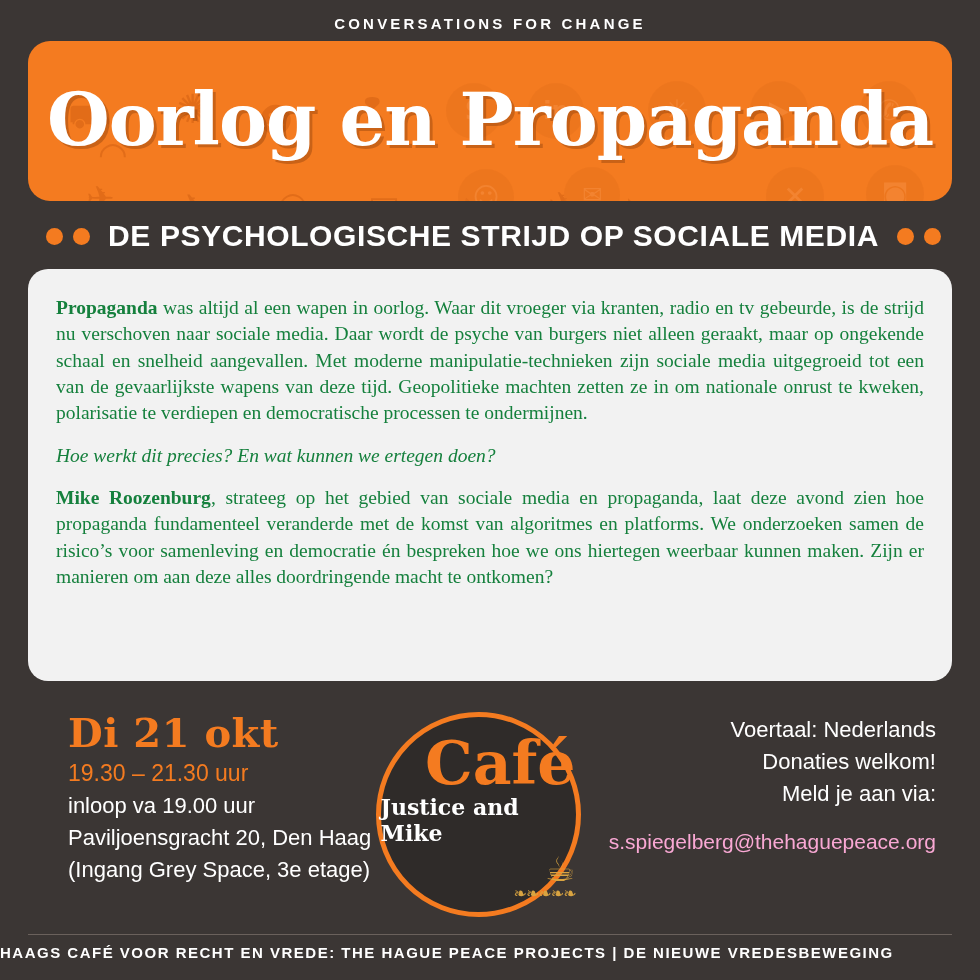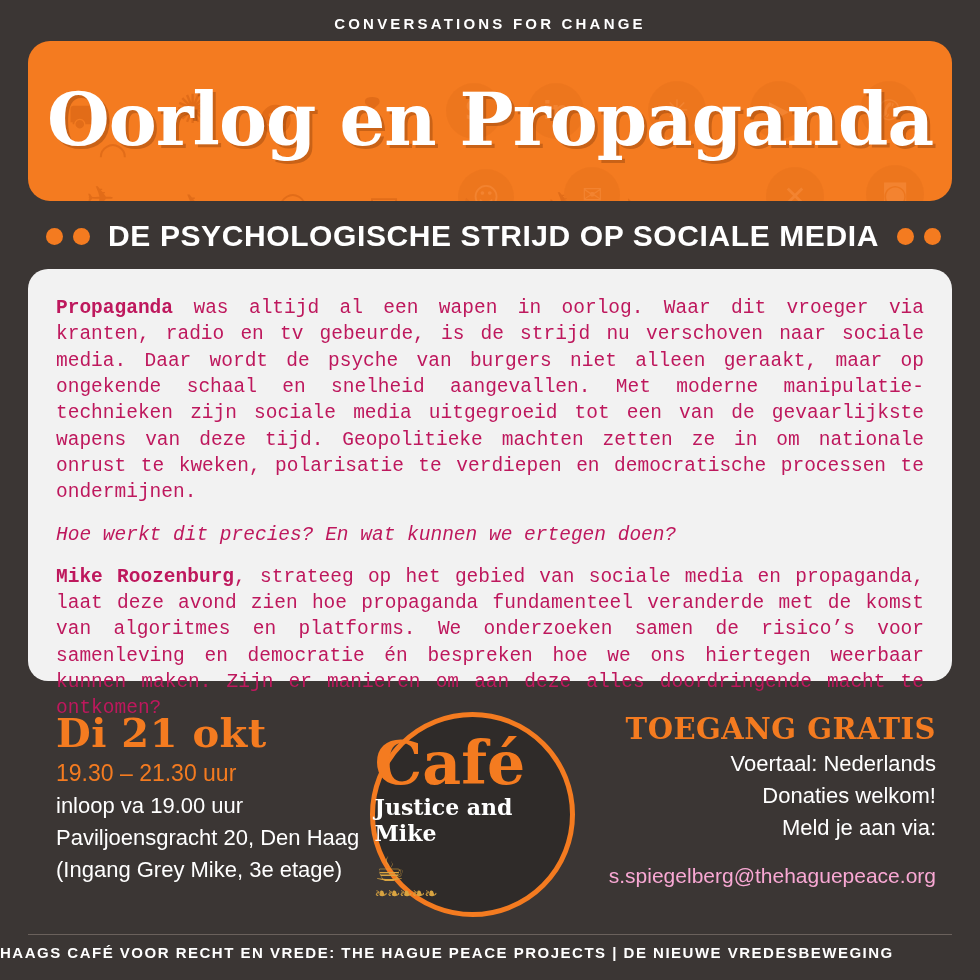--- a/index.html
+++ b/index.html
@@ -111,34 +111,34 @@
   .body-card {
     margin: 16px 28px 0 28px;
     background: #f2f2f2;
     border-radius: 20px;
     padding: 26px 28px 22px 28px;
     height: 412px;
     box-sizing: border-box;
   }
   .body-card p {
     margin: 0 0 16px 0;
-    color: #be185d;
+    color: #15803d;
     font-size: 19.5px;
     line-height: 1.35;
     text-align: justify;
-    font-family: Liberation Mono, monospace;
+    font-family: Liberation Serif, serif;
   }
   .body-card p.last { margin-bottom: 0; }
   .body-card b { font-weight: bold; }
   .body-card i { font-style: italic; }
 
   
   .info-row {
     position: absolute;
-    left: 4px;
+    left: 16px;
     right: 0;
     top: 712px;
     height: 212px;
     display: flex;
     align-items: flex-start;
   }
   .info-left {
     width: 360px;
     padding-left: 52px;
     box-sizing: border-box;
@@ -174,21 +174,21 @@
   }
   .logo {
     width: 205px;
     height: 205px;
     border-radius: 50%;
     background: #2f2b29;
     border: 5px solid #f47b20;
     position: relative;
     display: flex;
     flex-direction: column;
-    align-items: flex-start;
+    align-items: flex-end;
     justify-content: flex-start;
     box-sizing: border-box;
     padding-top: 18px;
   }
   .logo-cafe {
     color: #f47b20;
     font-size: 60px;
     font-weight: bold;
     font-family: "DejaVu Serif", serif;
     line-height: .95;
@@ -318,34 +318,33 @@
     <p class="last"><b>Mike Roozenburg</b><span>, strateeg op het gebied van sociale media en propaganda, laat deze avond zien hoe propaganda fundamenteel veranderde met de komst van algoritmes en platforms. We onderzoeken samen de risico’s voor samenleving en democratie én bespreken hoe we ons hiertegen weerbaar kunnen maken. Zijn er manieren om aan deze alles doordringende macht te ontkomen?</span></p>
   </div>
 
   <div class="info-row">
 
     <div class="info-left">
       <div class="date-big">Di 21 okt</div>
       <div class="time-orange">19.30 – 21.30 uur</div>
       <div class="loc-line">inloop va 19.00 uur</div>
       <div class="loc-line">Paviljoensgracht 20, Den Haag</div>
-      <div class="loc-line">(Ingang Grey Mike, 3e etage)</div>
+      <div class="loc-line">(Ingang Grey Space, 3e etage)</div>
     </div>
 
     <div class="info-center">
       <div class="logo">
         <div class="logo-cafe">Café</div>
         <div class="logo-sub">Justice and Mike</div>
         <div class="logo-cup">☕</div>
         <div class="logo-wreath">❧❧❧❧❧</div>
       </div>
     </div>
 
     <div class="info-right">
-      <div class="free-title">TOEGANG GRATIS</div>
       <div class="right-line">Voertaal: Nederlands</div>
       <div class="right-line">Donaties welkom!</div>
       <div class="right-line">Meld je aan via:</div>
       <div class="email">s.spiegelberg@thehaguepeace.org</div>
     </div>
 
   </div>
 
   <div class="bottom-rule"></div>
   <div class="bottom-bar">HAAGS CAFÉ VOOR RECHT EN VREDE: THE HAGUE PEACE PROJECTS | DE NIEUWE VREDESBEWEGING</div>

